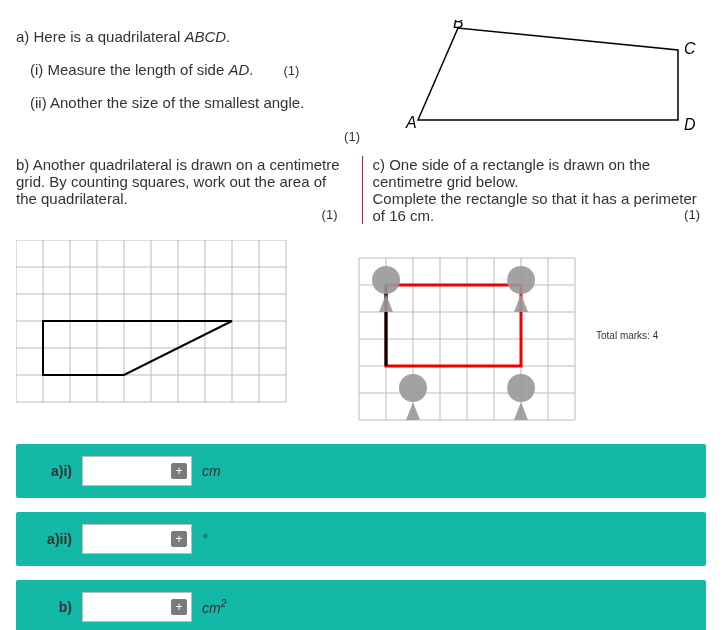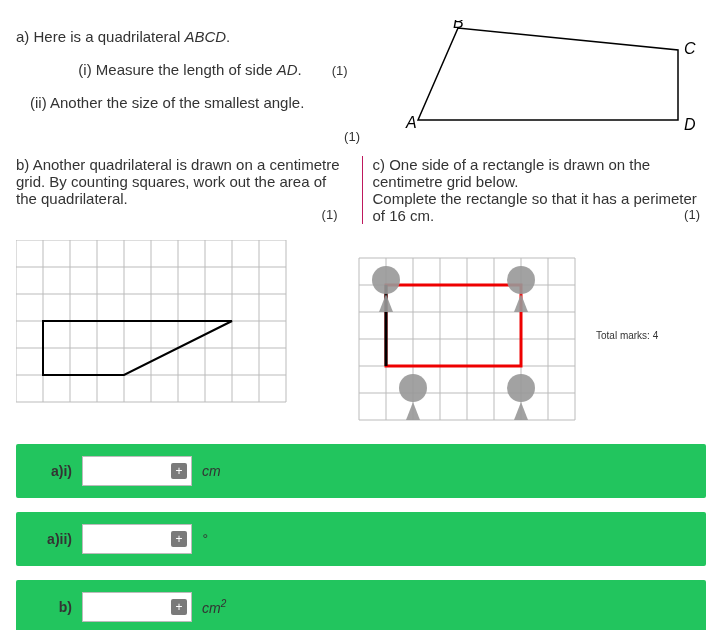--- a/index.html
+++ b/index.html
@@ -20,21 +20,21 @@
   .svg-quad text { font-style: italic; font-size: 16px; fill:#000; }
   .ptmark { font-size: 13px; color:#333; }
   .row2 { display:flex; margin-top:8px;gap:12px; }
   .col { flex:1; padding-right:6px; }
   .col + .col { border-left:1px solid #be185d; padding-left:10px; }
   .grid-area { margin-top:16px; position:relative; display:flex; }
   .gridsvg { display:block; }
   .total { font-size:10px; color:#333; margin-left:10px; align-self:center; }
   .answers { margin-top:14px; display:flex; flex-direction:column; gap:14px; }
   .ans-row {
-    background:#22c55e;
+    background:#14b8a6;
     padding:12px 14px;
     display:flex;
     align-items:center;
     gap:10px;
     border-radius:2px;
   }
   .ans-label { width:42px; text-align:right; font-weight:bold; color:#333; font-size:14px; }
   .plus {
     position:absolute; right:4px; top:50%; transform:translateY(-50%);
     width:16px; height:16px; background:#7a7a7a; border-radius:2px;
@@ -49,21 +49,21 @@
   .pin { fill:#999; opacity:.9; }
 </style>
 </head>
 <body>
 
 <div class="top-wrap">
   <div class="qa-lines">
     <div class="line">
       <span>a) Here is a quadrilateral </span><span class="italic">ABCD</span><span>.</span>
     </div>
-    <div class="line" style="margin-left:14px; display:flex; align-items:baseline; gap:30px;justify-content:center;">
+    <div class="line" style="margin-left:14px; display:flex; align-items:baseline; gap:30px;">
       <span>
         <span>(i) Measure the length of side </span><span class="italic">AD</span><span>.</span>
       </span>
       <span class="ptmark">(1)</span>
     </div>
     <div class="line" style="margin-left:14px; margin-top:14px;">
       <span>(ii) Another the size of the smallest angle.</span>
     </div>
     <div class="line" style="margin-left:14px; text-align:right; width:330px;">
       <span class="ptmark">(1)</span>

